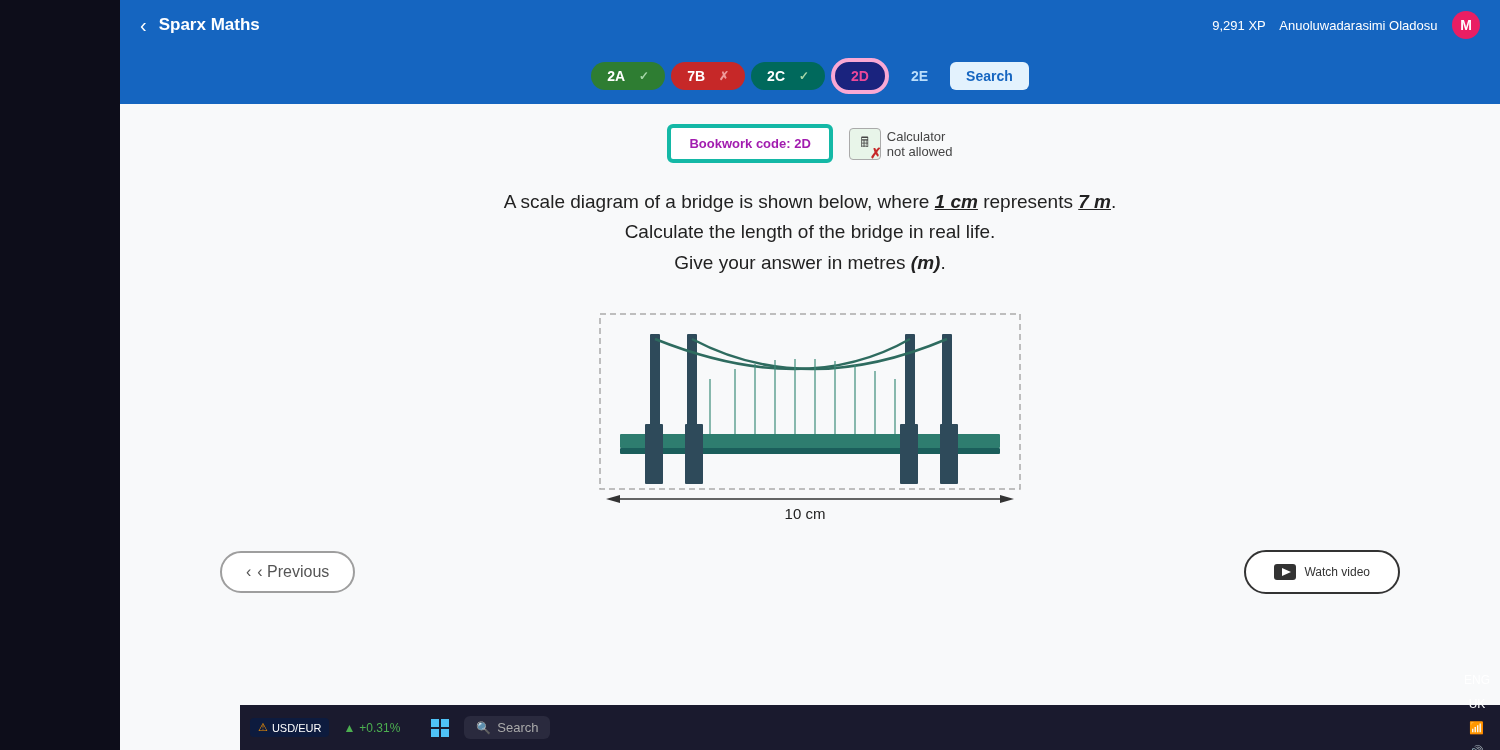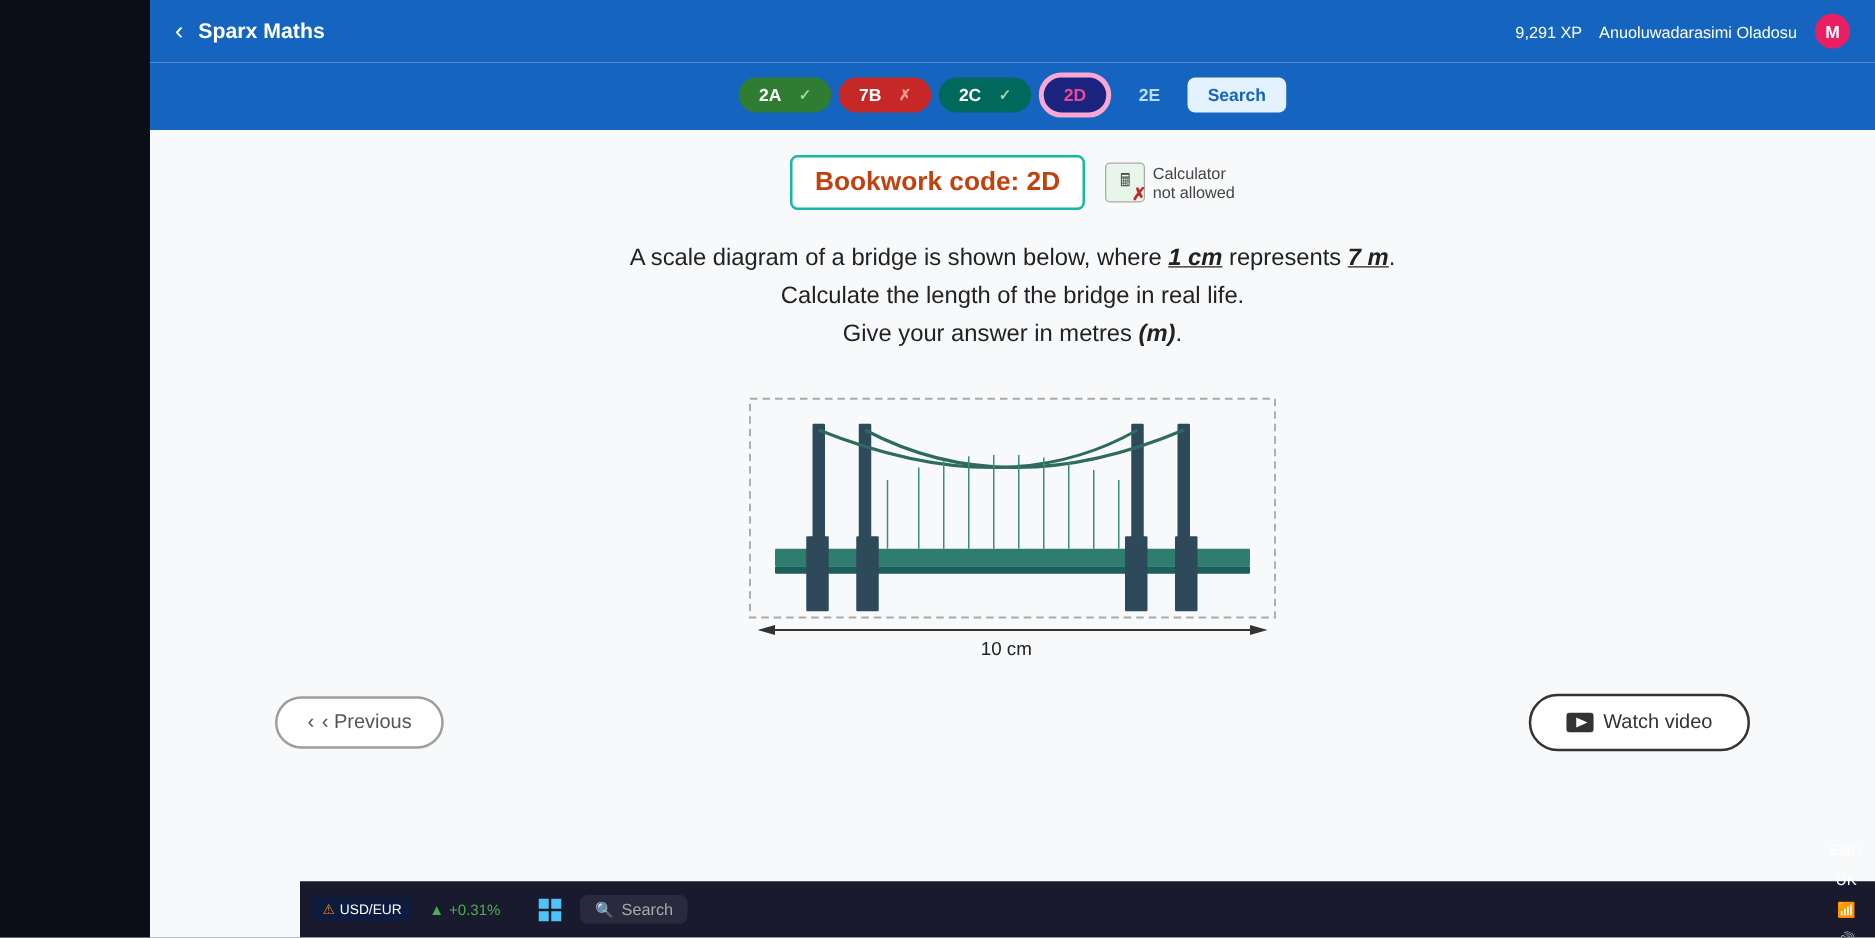--- a/index.html
+++ b/index.html
@@ -137,26 +137,26 @@
     
     .bookwork-bar {
       display: flex;
       align-items: center;
       gap: 16px;
       margin-bottom: 24px;
     }
 
     .bookwork-code {
       background: white;
-      border: 2px solid #14b8a6;
+      border: 4px solid #14b8a6;
       border-radius: 6px;
       padding: 8px 18px;
-      font-size: 21px;
+      font-size: 13px;
       font-weight: 600;
-      color: #c2410c;
+      color: #a21caf;
     }
 
     .calculator-badge {
       display: flex;
       align-items: center;
       gap: 6px;
       font-size: 13px;
       color: #444;
     }
 
@@ -232,21 +232,21 @@
       display: flex;
       align-items: center;
       gap: 6px;
     }
 
     .watch-video-button {
       border: 2px solid #333;
       background: white;
       border-radius: 24px;
       padding: 12px 28px;
-      font-size: 16px;
+      font-size: 12px;
       color: #333;
       cursor: pointer;
       display: flex;
       align-items: center;
       gap: 8px;
       font-weight: 500;
     }
 
     
     .taskbar {

